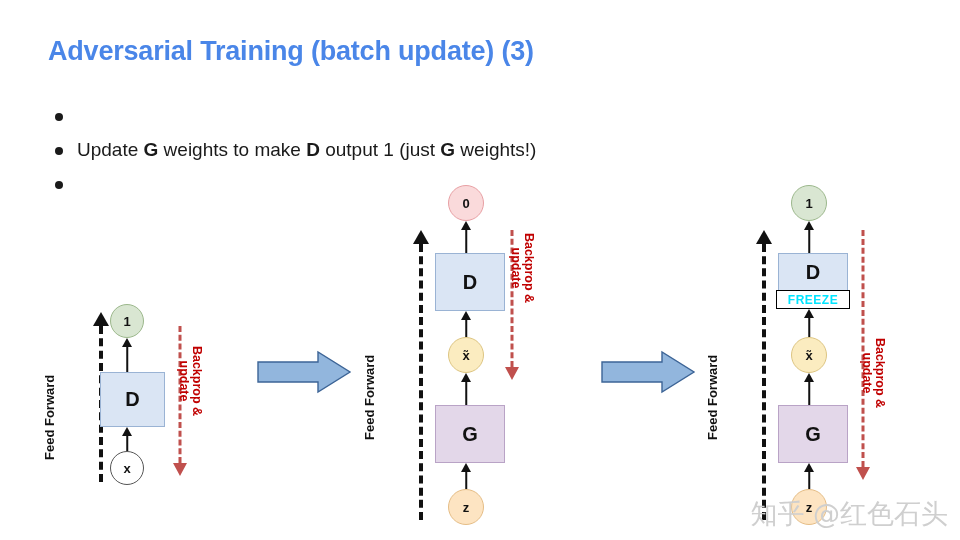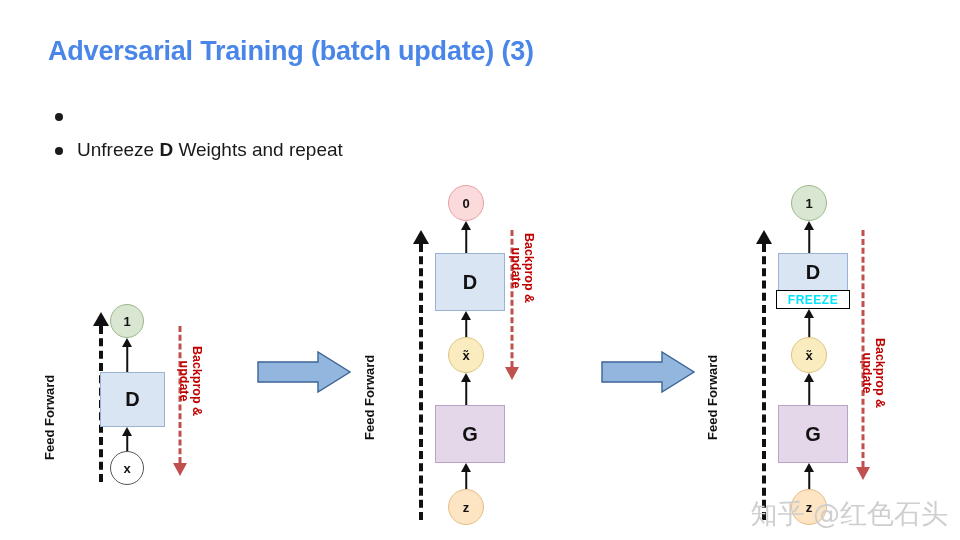--- a/index.html
+++ b/index.html
@@ -124,21 +124,24 @@
 <div id="slide">
 
   <div id="title">Adversarial Training (batch update) (3)</div>
 
   <div id="bullets">
     <div class="bullet-row">
       <span class="bullet-dot"></span>
     </div>
     <div class="bullet-row">
       <span class="bullet-dot"></span>
-      <span class="bullet-text" id="b2">Unfreeze <b>D</b> Weights and repeat</span>
+      <span class="bullet-text" id="b1">Update <b>G</b> weights to make <b>D</b> output 1 (just <b>G</b> weights!)</span>
+    </div>
+    <div class="bullet-row">
+      <span class="bullet-dot"></span>
     </div>
   </div>
 
   <div class="diagram" style="left:55px;top:290px;width:190px;height:220px;">
 
     <div class="ff-axis" style="left:38px;top:22px;width:16px;height:170px;">
       <div class="head"></div>
       <div class="dash" style="top:14px;height:156px;"></div>
     </div>
     <div class="ff-label" style="left:2px;top:155px;">Feed Forward</div>

